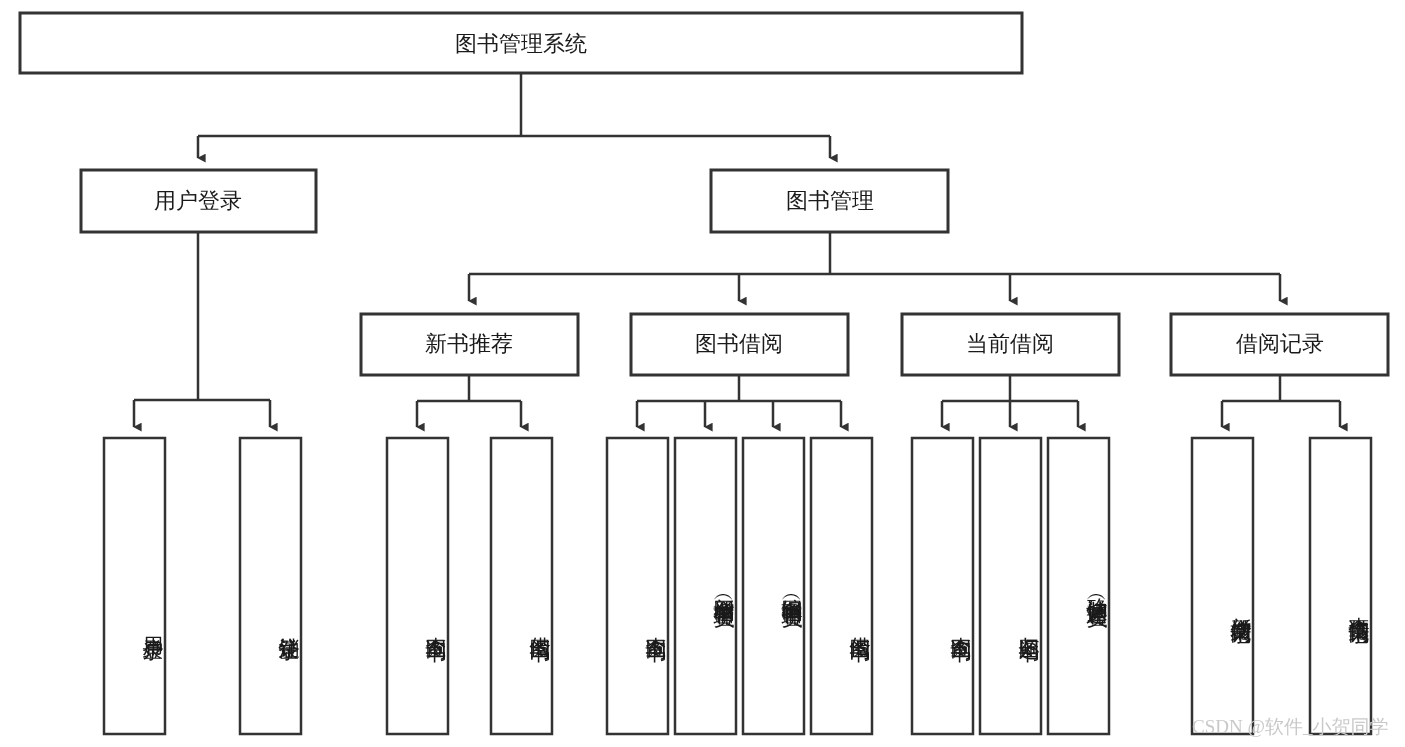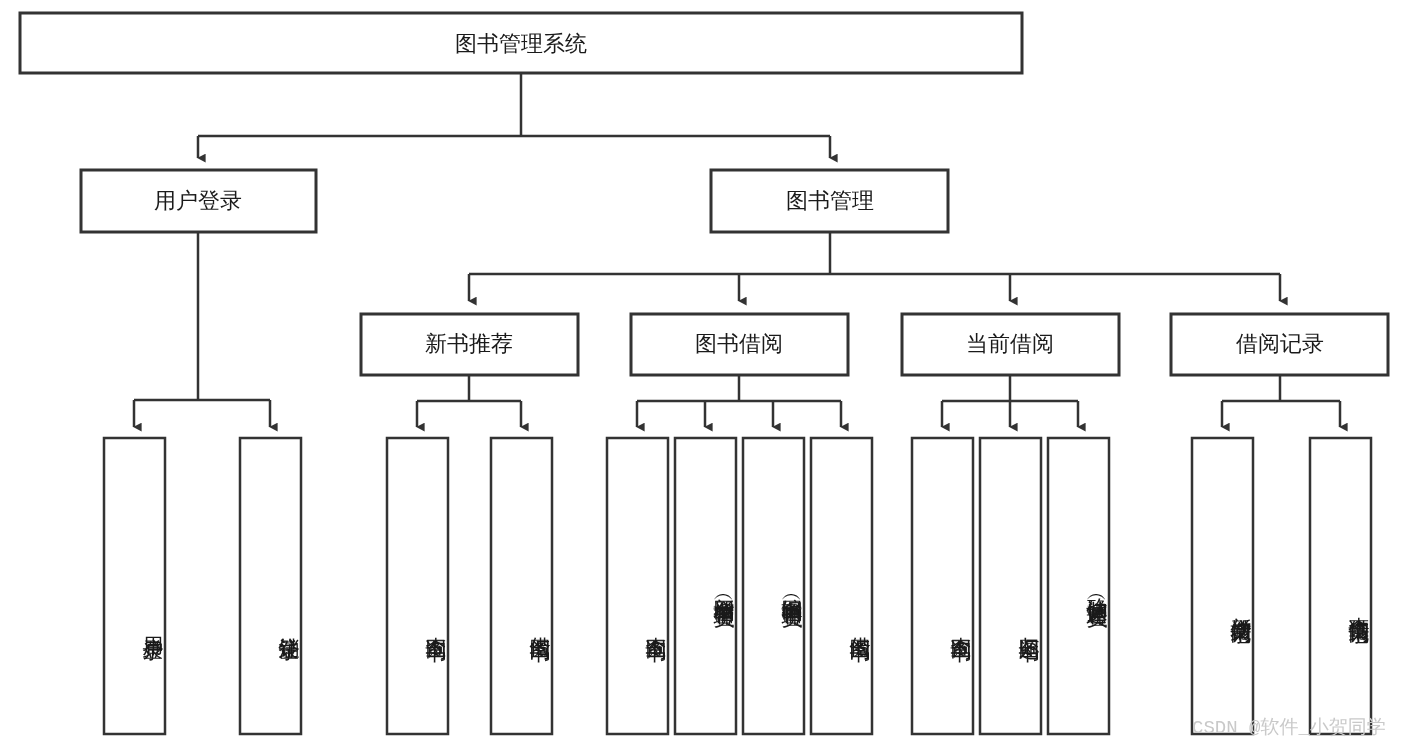--- a/index.html
+++ b/index.html
@@ -61,21 +61,21 @@
     letter-spacing: 1.5px;
     text-align: center;
     white-space: nowrap;
     pointer-events: none;
     display: flex;
     align-items: flex-start;
     justify-content: center;
   }
   .watermark {
     position: absolute;
-    font-family: Liberation Mono, monospace;
+    font-family: Liberation Serif, serif;
     font-size: 19px;
     color: #c9c9c9;
     white-space: nowrap;
     left: 1192px;
     top: 714px;
   }
 </style>
 </head>
 <body>
 

